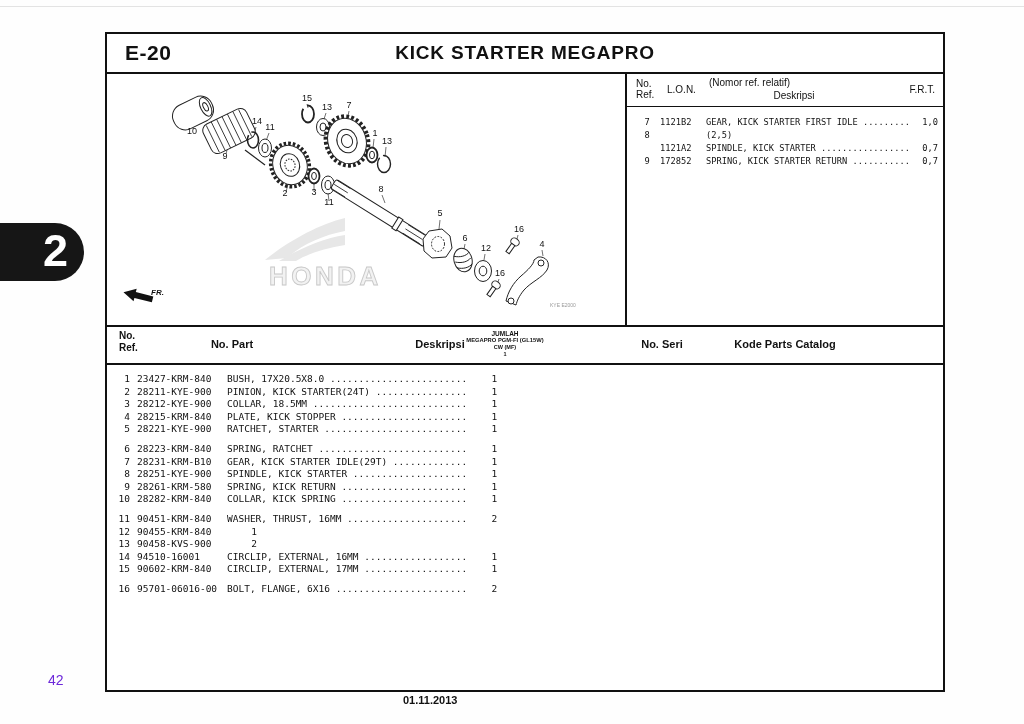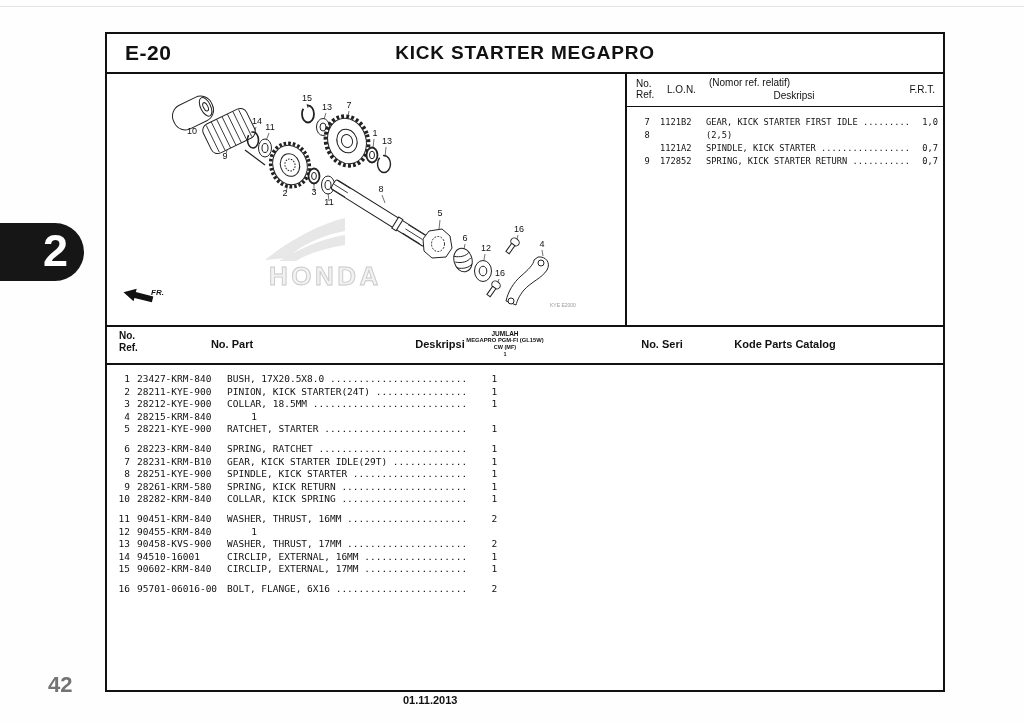--- a/index.html
+++ b/index.html
@@ -45,21 +45,21 @@
   .mt-row{display:flex;}
   .mt-row .c-ref{width:23px;text-align:right;flex:none;}
   .mt-row .c-part{width:90px;margin-left:7px;flex:none;}
   .mt-row .c-desc{white-space:pre;flex:none;}
   .mt-row .c-qty{width:30px;text-align:right;flex:none;}
 
   
   .tab2{position:absolute;left:0;top:223px;width:84px;height:58px;background:#161616;
         border-radius:0 29px 29px 0;color:#fff;font-weight:bold;font-size:45px;
         text-align:right;line-height:56px;padding-right:16px;box-sizing:border-box;}
-  .pagenum{position:absolute;left:48px;top:672px;font-size:22px;color:#737373;font-weight:bold;}
+  .pagenum{position:absolute;left:48px;top:672px;font-size:14px;color:#6d28d9;}
   .footdate{position:absolute;left:403px;top:694px;width:120px;font-size:11px;font-weight:bold;}
 
   svg text{font-family:"Liberation Sans",sans-serif;}
 </style>
 </head>
 <body>
 
 <div class="page">
   <div class="scan-edge"></div>
 
@@ -286,20 +286,21 @@
             </div>
             <div class="mt-row">
               <span class="c-ref">3</span>
               <span class="c-part">28212-KYE-900</span>
               <span class="c-desc">COLLAR, 18.5MM ...........................</span>
               <span class="c-qty">1</span>
             </div>
             <div class="mt-row">
               <span class="c-ref">4</span>
               <span class="c-part">28215-KRM-840</span>
+              <span class="c-desc">PLATE, KICK STOPPER ......................</span>
               <span class="c-qty">1</span>
             </div>
             <div class="mt-row">
               <span class="c-ref">5</span>
               <span class="c-part">28221-KYE-900</span>
               <span class="c-desc">RATCHET, STARTER .........................</span>
               <span class="c-qty">1</span>
             </div>
           </div>
           <div class="grp">
@@ -342,21 +343,20 @@
               <span class="c-qty">2</span>
             </div>
             <div class="mt-row">
               <span class="c-ref">12</span>
               <span class="c-part">90455-KRM-840</span>
               <span class="c-qty">1</span>
             </div>
             <div class="mt-row">
               <span class="c-ref">13</span>
               <span class="c-part">90458-KVS-900</span>
-              <span class="c-desc">WASHER, THRUST, 17MM .....................</span>
               <span class="c-qty">2</span>
             </div>
             <div class="mt-row">
               <span class="c-ref">14</span>
               <span class="c-part">94510-16001</span>
               <span class="c-desc">CIRCLIP, EXTERNAL, 16MM ..................</span>
               <span class="c-qty">1</span>
             </div>
             <div class="mt-row">
               <span class="c-ref">15</span>

